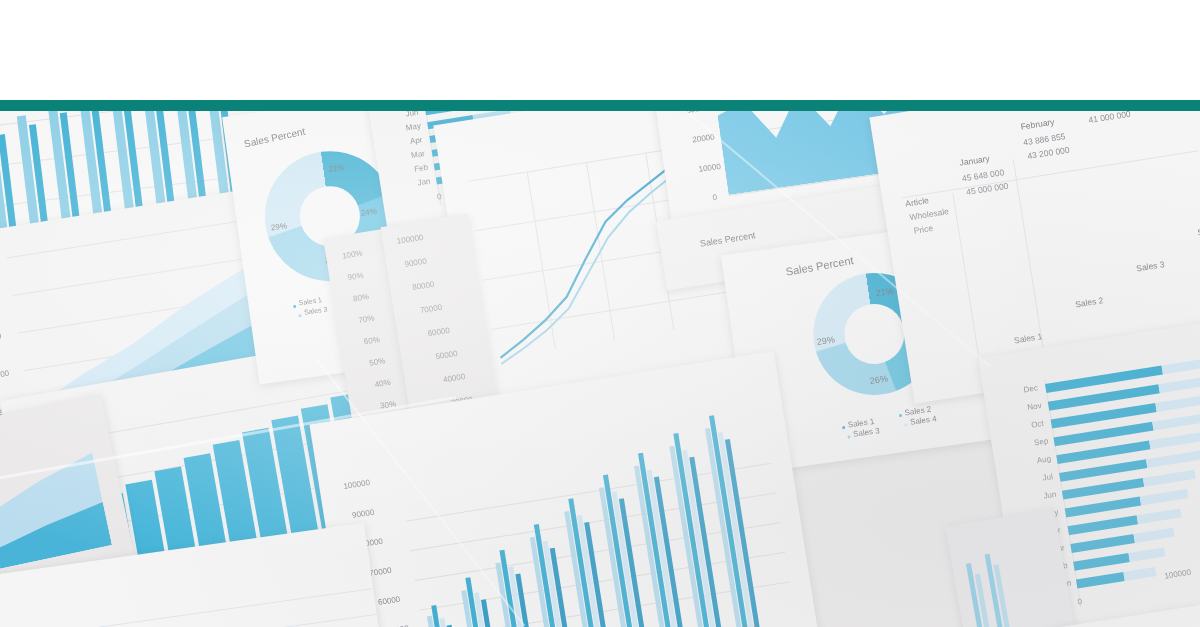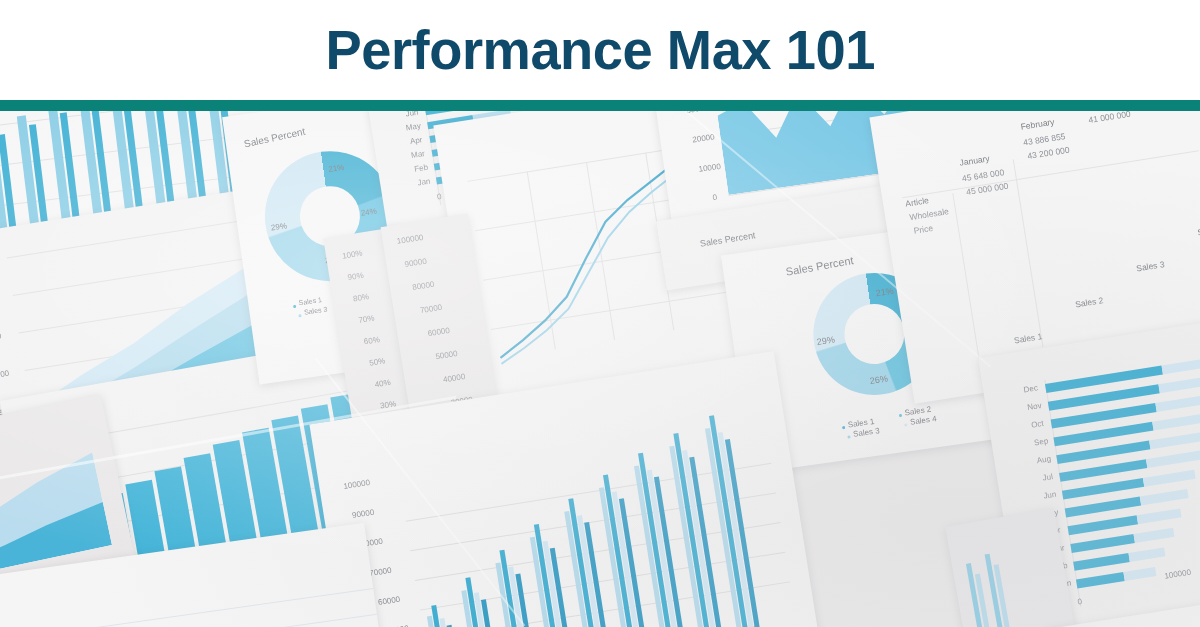--- a/index.html
+++ b/index.html
@@ -82,23 +82,20 @@
 
   .area-band { position: absolute; }
 
   svg.lines { position: absolute; overflow: visible; }
 </style>
 </head>
 <body>
 
 <div class="page">
 
-  <div class="header">
-    <div class="header-title">Performance Max 101</div>
-  </div>
   <div class="divider-bar"></div>
 
   <div class="photo">
 
     <div class="sheet bright" style="left:-100px; top:-40px; width:430px; height:230px; transform:rotate(-7deg);">
       <div class="gridline" style="left:18px; top:40px;  width:400px;"></div>
       <div class="gridline" style="left:18px; top:80px;  width:400px;"></div>
       <div class="gridline" style="left:18px; top:120px; width:400px;"></div>
       <div class="gridline" style="left:18px; top:160px; width:400px;"></div>
 

